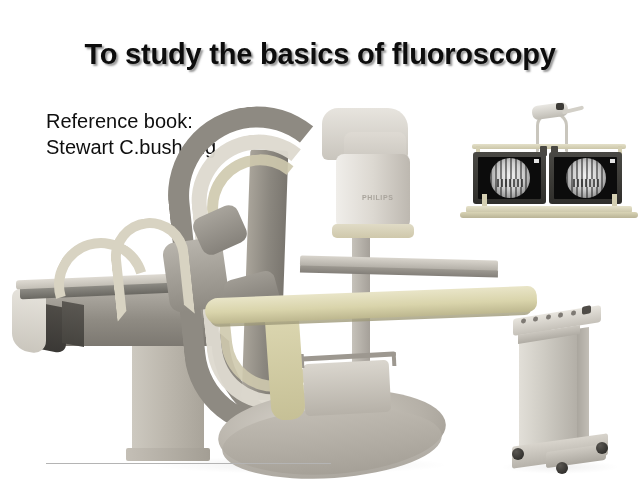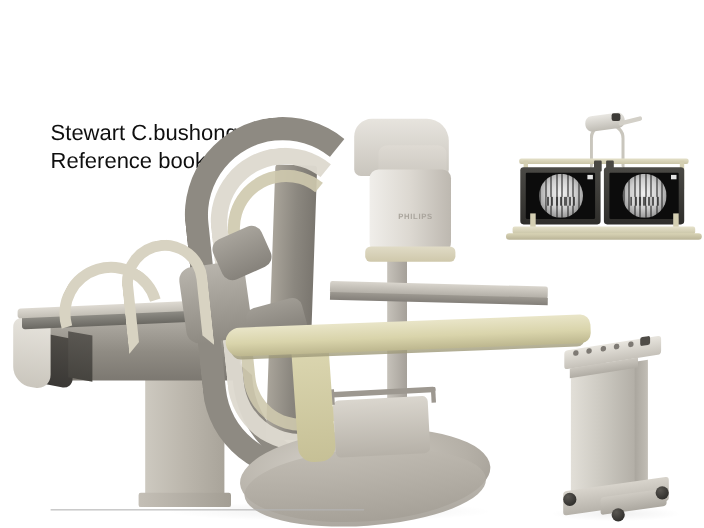--- a/index.html
+++ b/index.html
@@ -452,24 +452,25 @@
     left: 500px; top: 370px; width: 120px; height: 14px;
     background: radial-gradient(ellipse at 50% 50%, rgba(0,0,0,.06) 0%, rgba(0,0,0,0) 70%);
     border-radius: 50%;
   }
 </style>
 </head>
 <body>
 
 <div id="slide">
 
+  <div id="slide-title">To study the basics of fluoroscopy</div>
 
   <div id="reference-block">
+    <div>Reference book:</div>
     <div>Stewart C.bushong</div>
-    <div>Reference book:</div>
   </div>
 
   <div id="photo">
 
     <div class="part" id="ground-shadow"></div>
     <div class="part" id="ground-shadow-2"></div>
 
     <div class="part" id="table-pedestal"></div>
     <div class="part" id="table-pedestal-foot"></div>
     <div class="part" id="table-body"></div>

